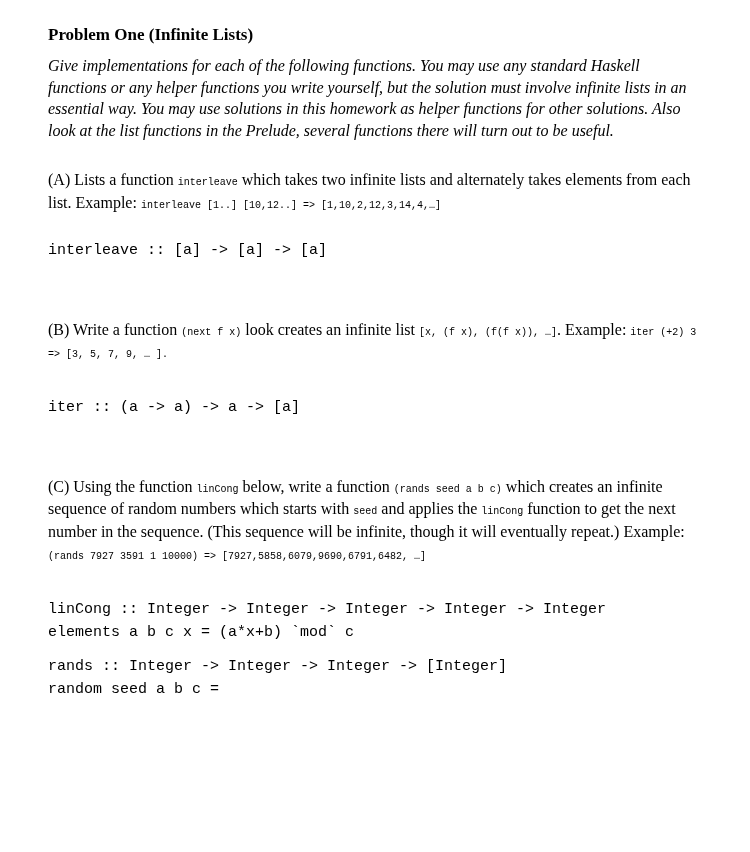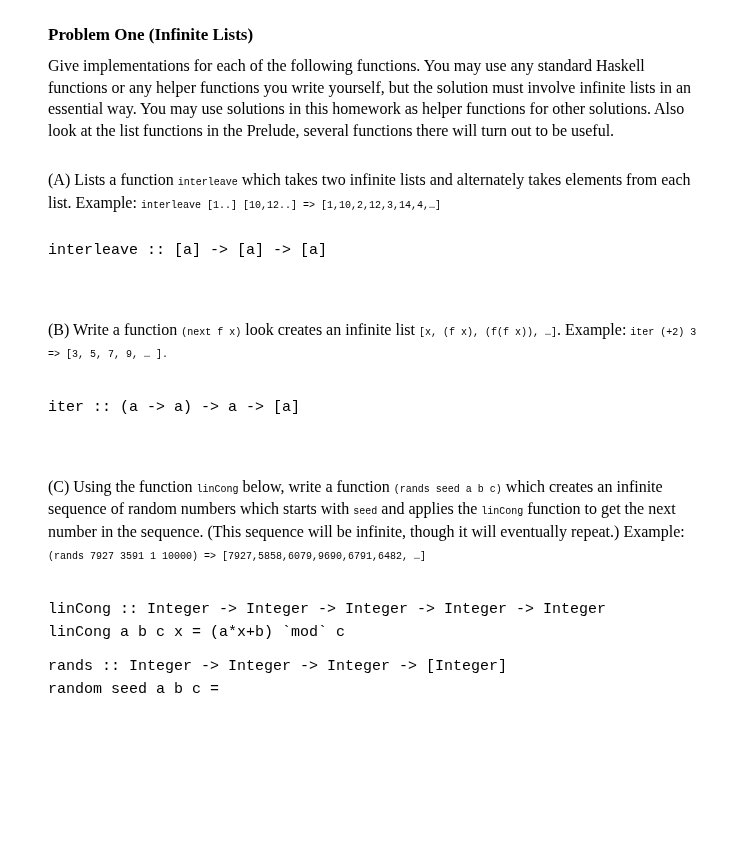--- a/index.html
+++ b/index.html
@@ -21,20 +21,21 @@
     
     .title {
       font-weight: bold;
       font-size: 17px;
       margin-bottom: 8px;
     }
     
     .intro {
       font-size: 16px;
       margin-bottom: 28px;
+      font-style: italic;
     }
     
     .part {
       margin-bottom: 14px;
     }
     
     .part-text {
       font-size: 16px;
       line-height: 1.4;
     }
@@ -96,18 +97,18 @@
 
 <div class="part">
   <div class="part-text">
     <span>(C)  Using the function </span><span class="code">linCong</span><span> below, write a function </span><span class="code">(rands seed a b c)</span><span> which creates an infinite sequence of random numbers which starts with </span><span class="code">seed</span><span> and applies the </span><span class="code">linCong</span><span> function to get the next number in the sequence. (This sequence will be infinite, though it will eventually repeat.)  Example: </span><span class="code">(rands 7927 3591 1 10000) =&gt; [7927,5858,6079,9690,6791,6482, …]</span>
   </div>
 </div>
 
 <div class="section-gap-mid"></div>
 
 <div class="code-block">linCong :: Integer -&gt; Integer -&gt; Integer -&gt; Integer -&gt; Integer</div>
-<div class="code-block">linCong a b c x = (a*x+b) `mod` c</div>
+<div class="code-block">elements a b c x = (a*x+b) `mod` c</div>
 
 <div class="section-gap-small"></div>
 
 <div class="code-block">rands :: Integer -&gt; Integer -&gt; Integer -&gt; [Integer]</div>
 <div class="code-block">random seed a b c =</div>
 
 </body></html>

